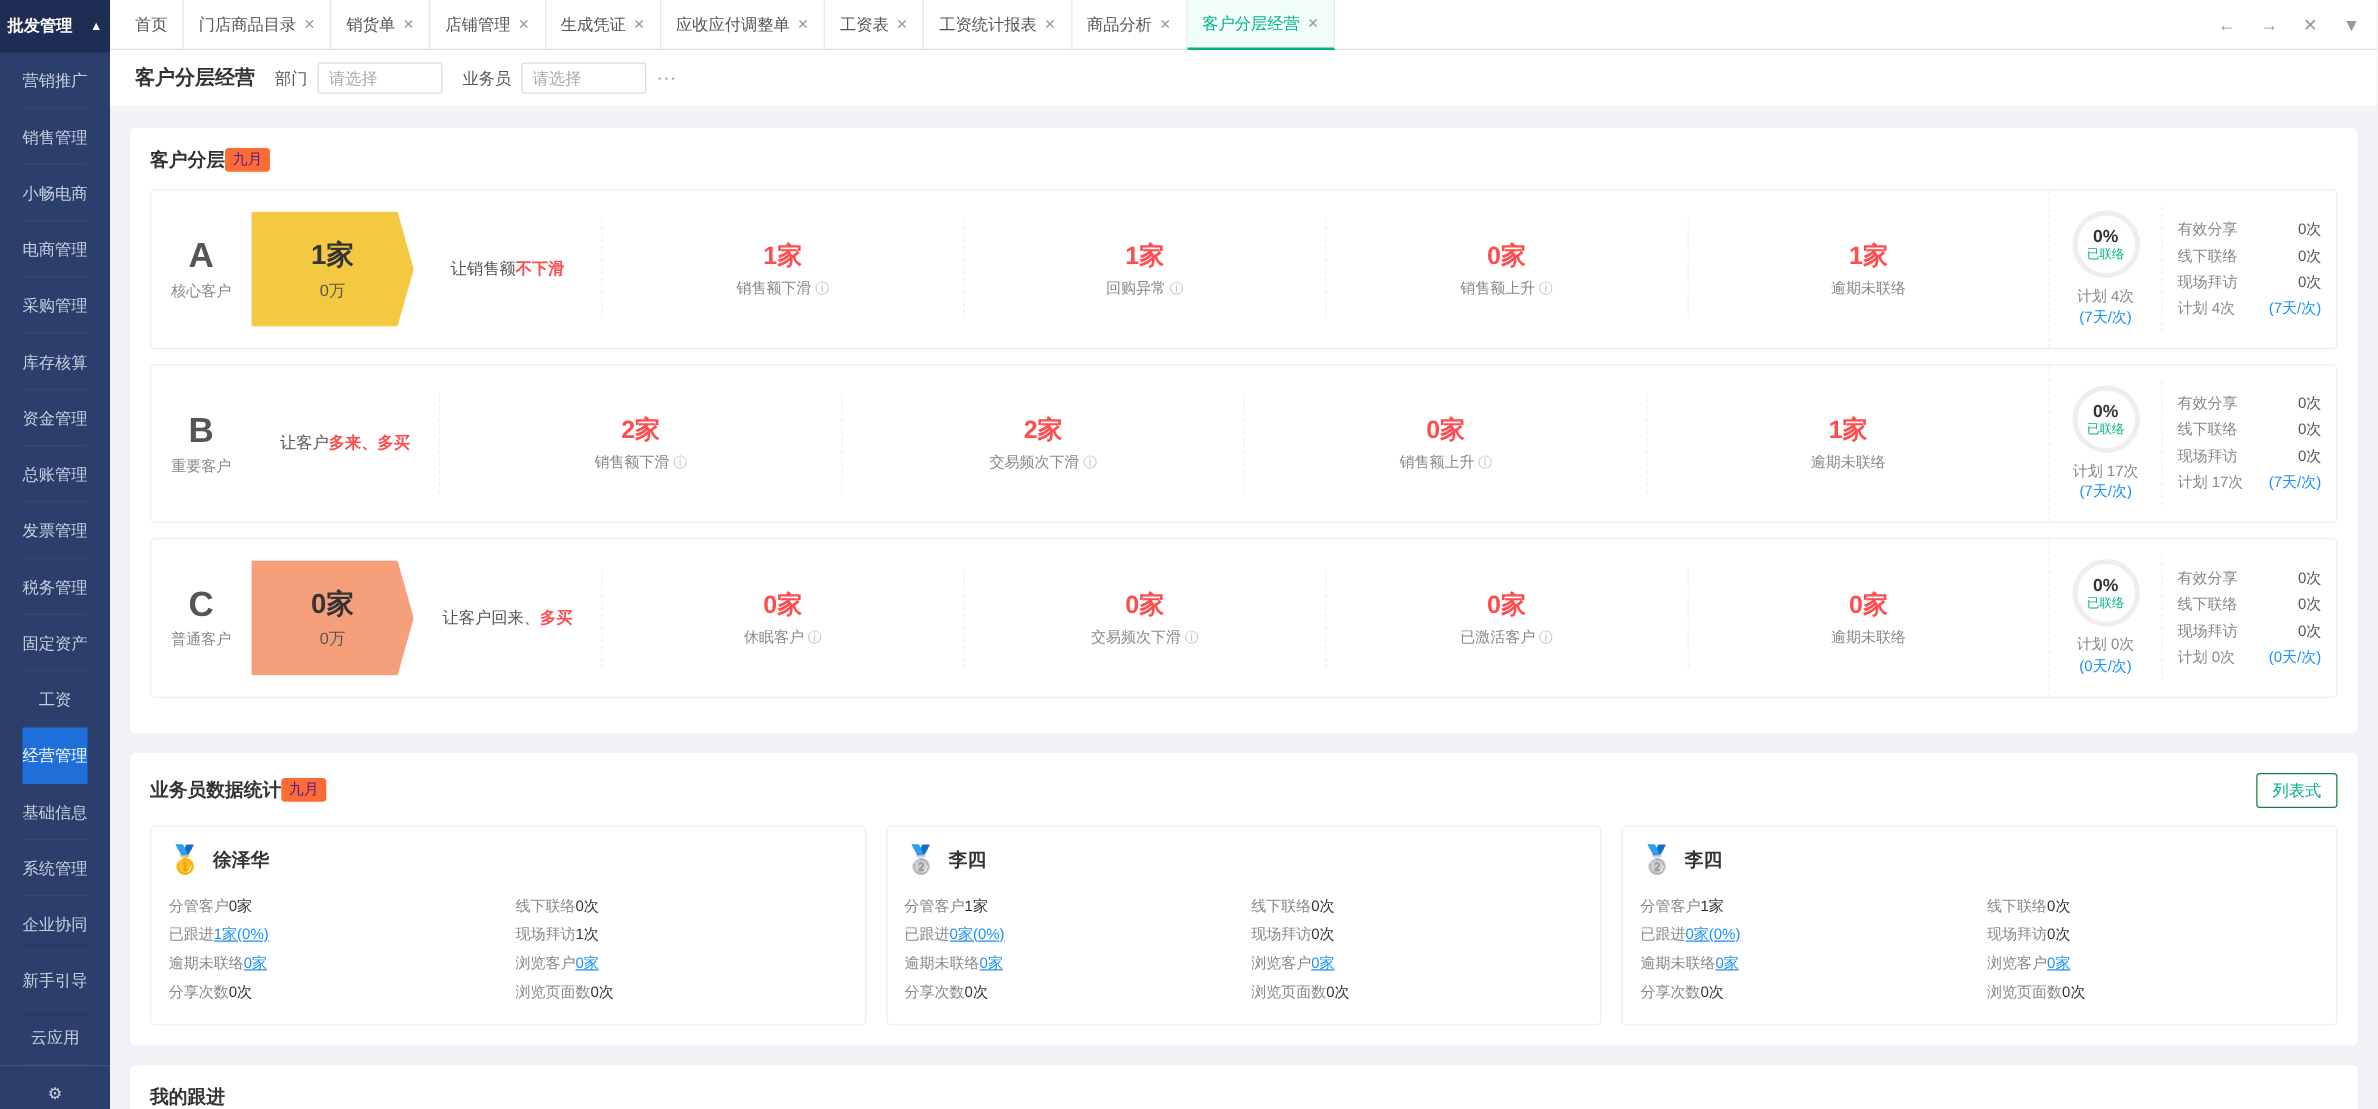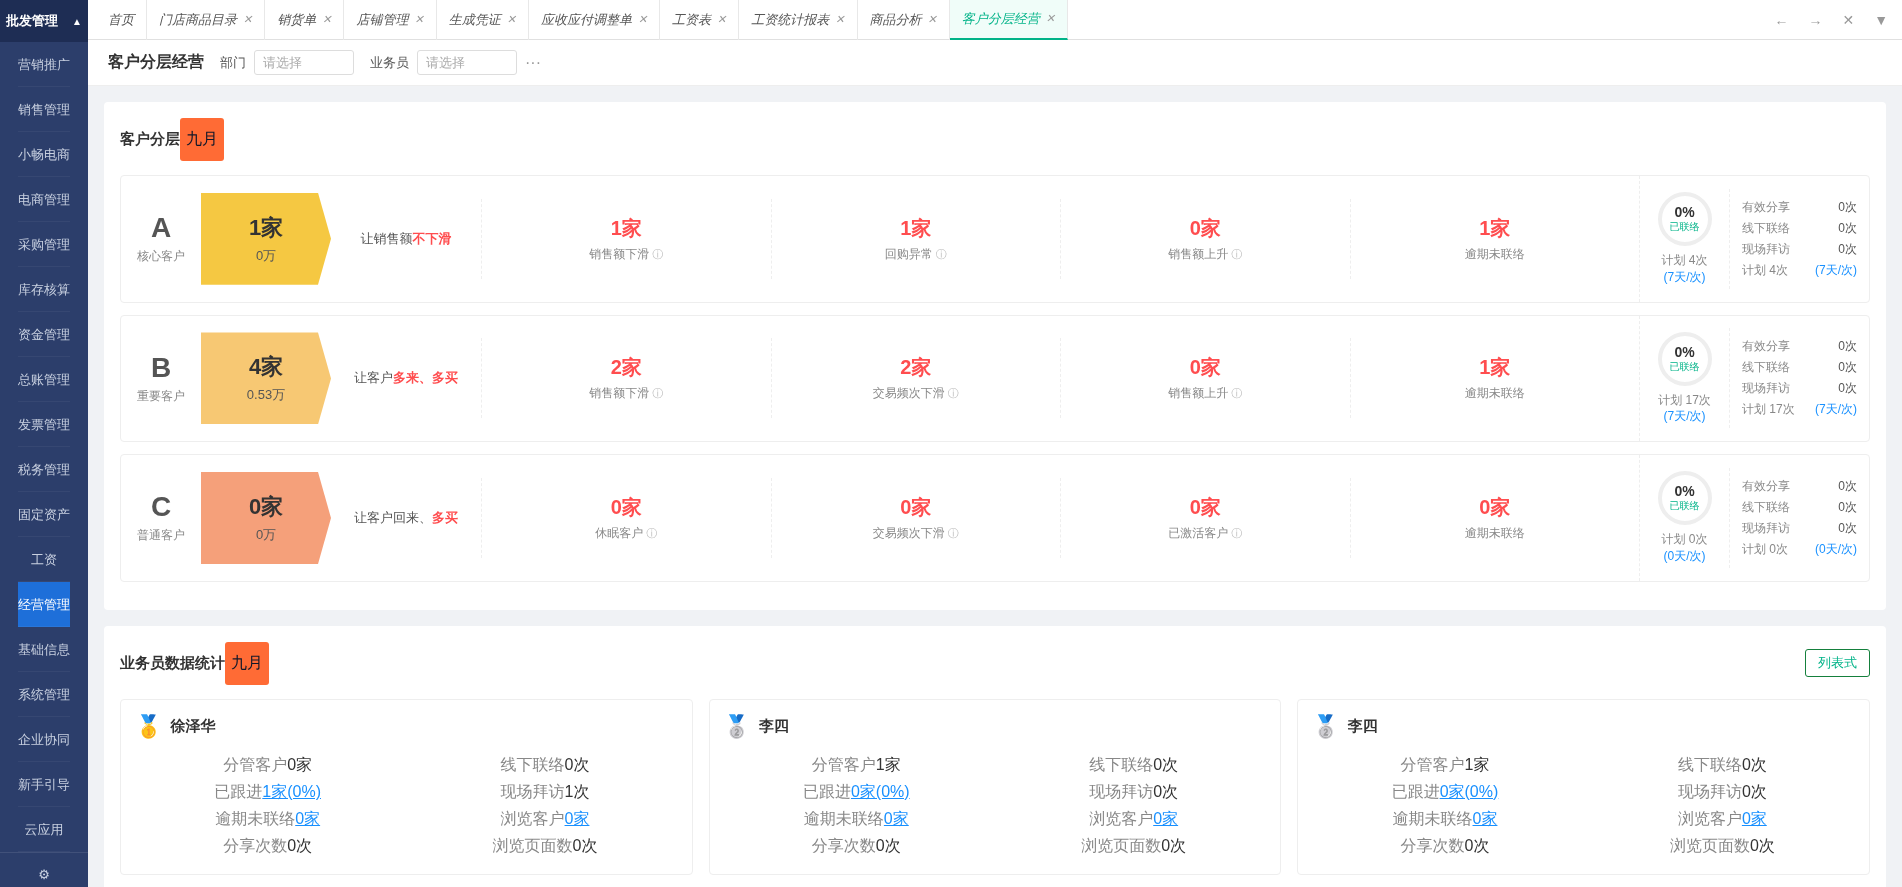--- a/index.html
+++ b/index.html
@@ -119,23 +119,23 @@
       overflow-y: auto;
       padding: 16px;
     }
 
     
     .section { background: #fff; border-radius: 4px; padding: 16px; margin-bottom: 16px; }
     .section-header { display: flex; align-items: center; gap: 0; margin-bottom: 14px; }
     .section-title { font-size: 15px; font-weight: bold; color: #333; }
     .month-badge {
       background: #ff6b35;
-      color: #0f172a;
-      font-size: 16px;
-      padding: 11px 6px;
+      color: #4c1d95;
+      font-size: 12px;
+      padding: 1px 6px;
       border-radius: 3px;
     }
     .section-header-right { margin-left: auto; }
     .list-btn {
       border: 1px solid #15803d;
       color: #00b388;
       background: #fff;
       padding: 4px 12px;
       border-radius: 3px;
       font-size: 13px;
@@ -263,21 +263,21 @@
       padding: 14px;
     }
     .sales-card-header {
       display: flex;
       align-items: center;
       gap: 8px;
       margin-bottom: 12px;
     }
     .sales-medal { font-size: 22px; }
     .sales-name { font-size: 15px; font-weight: bold; color: #333; }
-    .sales-stat { display: flex; justify-content: center; font-size: 16px; color: #666; padding: 3px 0; }
+    .sales-stat { display: flex; justify-content: flex-start; font-size: 12px; color: #666; padding: 3px 0; }
     .sales-stat-key { color: #888; }
     .sales-stat-val { color: #333; }
     .sales-stat-val-link { color: #1890ff; text-decoration: underline; cursor: pointer; }
 
     
     .my-follow-section { background: #fff; border-radius: 4px; padding: 16px; }
     .my-follow-header { display: flex; align-items: center; margin-bottom: 14px; }
     .my-follow-title { font-size: 15px; font-weight: bold; color: #333; }
   </style>
 </head>
@@ -346,21 +346,21 @@
       </div>
     </div>
   <div class="sidebar-settings">
     <span>⚙</span>
   </div>
 </div>
 
 <div id="main">
 
   <div id="tabbar">
-    <div id="tabs-container" style="display: flex; flex: 1 1 0%; overflow: hidden; font-style: italic;">
+    <div id="tabs-container" style="display: flex; flex: 1 1 0%; overflow: hidden;">
 
     <div class="tab">
           <span>首页</span>
         </div>
         <div class="tab">
           <span>门店商品目录</span>
           <span class="close-icon">✕</span>
         </div>
         <div class="tab">
           <span>销货单</span>
@@ -488,24 +488,20 @@
                 <span>计划 4次</span>
                 <span class="plan-link">(7天/次)</span>
               </div>
     </div>
   </div>
           <div class="tier-row tier-b">
     <div class="tier-label">
       <span class="tier-letter">B</span>
       <span class="tier-label-text">重要客户</span>
     </div>
-    <div class="tier-main-stat">
-      <div class="tier-count">4家</div>
-      <div class="tier-amount">0.53万</div>
-    </div>
     <div class="tier-desc">
       <span>让客户<span class="highlight">多来、多买</span></span>
     </div>
     <div class="tier-stats">
 
     <div class="tier-stat-item">
       <div class="stat-count">2家</div>
       <div class="stat-label">销售额下滑<span class="stat-info">ⓘ</span></div>
     </div>
 

